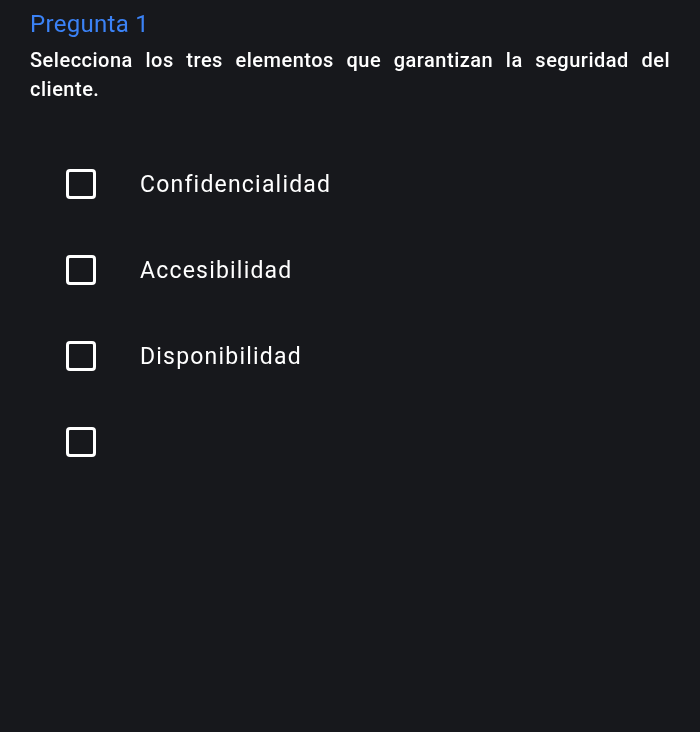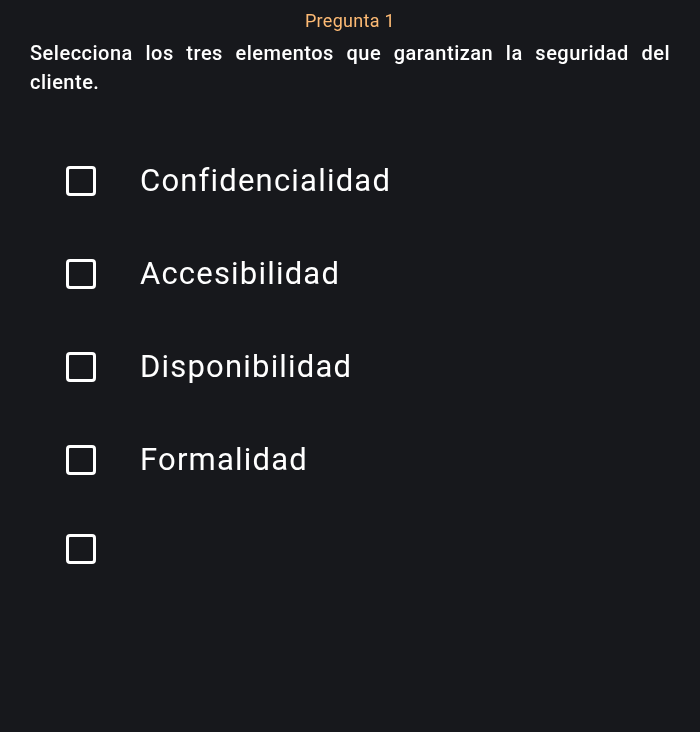--- a/index.html
+++ b/index.html
@@ -11,26 +11,25 @@
     body {
       background-color: #17181c;
       color: #ffffff;
       font-family: -apple-system, BlinkMacSystemFont, 'Segoe UI', Roboto, Helvetica, Arial, sans-serif;
       width: 700px;
       height: 732px;
       padding: 10px 30px 30px 30px;
     }
     
     .question-number {
-      font-size: 18px;
-      color: #fdba74;
+      font-size: 24px;
+      color: #3b82f6;
       font-weight: 400;
       margin-bottom: 8px;
       letter-spacing: 0.3px;
-      text-align: center;
     }
     
     .question-text {
       font-size: 20px;
       font-weight: 500;
       color: #ffffff;
       line-height: 1.45;
       text-align: justify;
       text-align-last: left;
       margin-bottom: 65px;
@@ -54,21 +53,21 @@
       width: 30px;
       height: 30px;
       border: 3px solid #ffffff;
       border-radius: 4px;
       background: transparent;
       cursor: pointer;
       flex-shrink: 0;
     }
     
     .option-label {
-      font-size: 31px;
+      font-size: 23px;
       color: #ffffff;
       font-weight: 400;
       letter-spacing: 1.2px;
       cursor: pointer;
     }
   </style>
 </head>
 <body>
 
 <div class="question-number">Pregunta 1</div>
@@ -85,22 +84,18 @@
   <div class="option">
     <div class="checkbox"></div>
     <span class="option-label">Accesibilidad</span>
   </div>
 
   <div class="option">
     <div class="checkbox"></div>
     <span class="option-label">Disponibilidad</span>
   </div>
 
-  <div class="option">
-    <div class="checkbox"></div>
-    <span class="option-label">Formalidad</span>
-  </div>
 
   <div class="option">
     <div class="checkbox"></div>
   </div>
 
 </div>
 
 </body></html>

